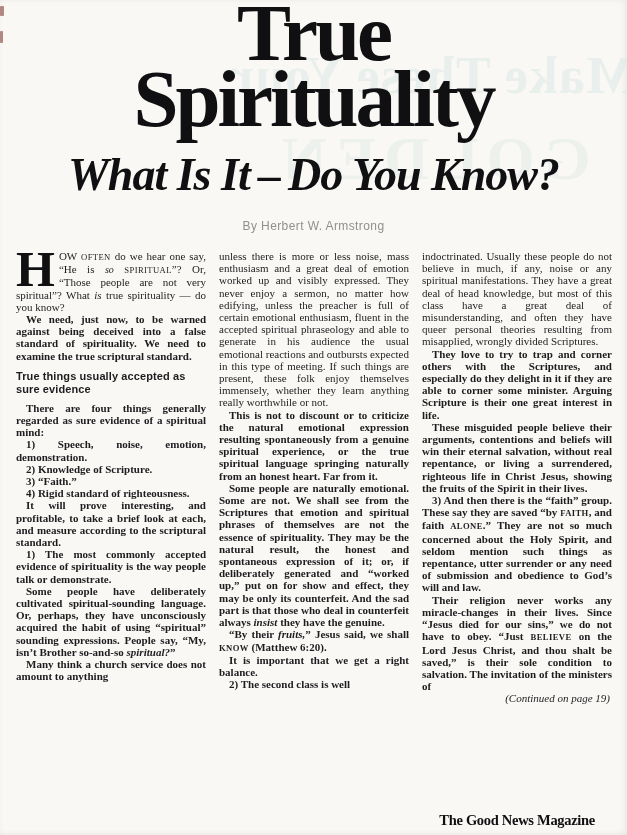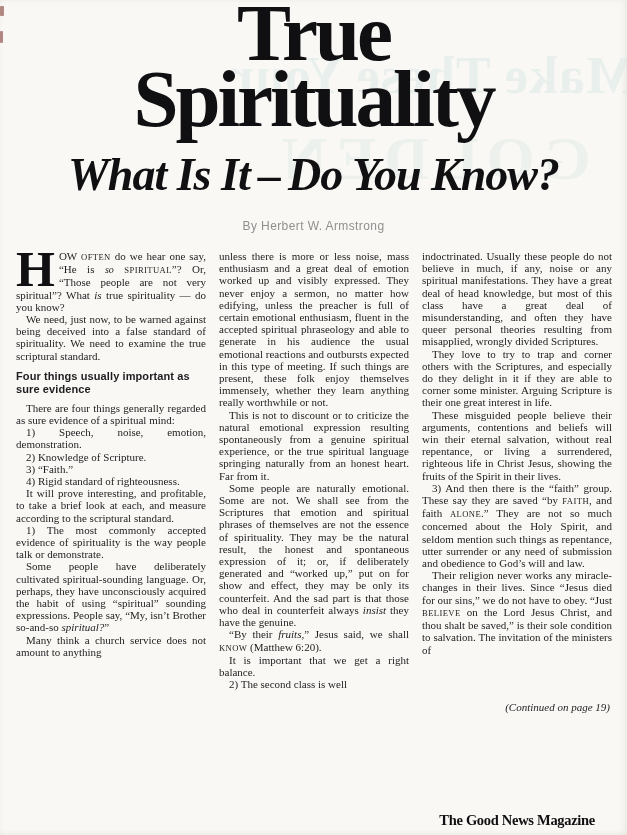--- a/index.html
+++ b/index.html
@@ -37,31 +37,31 @@
   .byline{
     margin-top:18px; font-family:"Liberation Sans", sans-serif;
     font-size:12px; color:var(--byline-gray); letter-spacing:.4px;
   }
   .cols{
     position:relative; z-index:1; display:flex; gap:13px;
     padding:17px 15px 0 16px;
   }
   .col{width:190px; font-size:11px; line-height:12.2px;}
   .para{text-align:justify;}
-  .ind{text-indent:10px;}
+  .ind{text-indent:10px;font-weight:bold;}
   .dcap{
     float:left; font-weight:700; font-size:50px; line-height:37px;
     height:36px; margin:1px 4px 0 0; color:#101013;
   }
   .heading{
     font-family:"Liberation Sans", sans-serif; font-weight:700;
     font-size:11px; line-height:13px; margin:8px 0 6px 0;
     text-align:left; text-indent:0; letter-spacing:.1px;
   }
-  .continued{font-style:italic; text-align:right; padding-right:2px;margin-top:45px;}
+  .continued{font-style:italic; text-align:right; padding-right:2px;}
   .sc{font-size:8.6px; letter-spacing:.4px;margin-top:10px;}
   .i{font-style:italic;}
   .isc{font-style:italic; font-size:10px;}
   .footer{
     position:absolute; top:812px; right:32px; z-index:1;
     font-weight:700; font-size:14.5px; letter-spacing:-.3px; color:#101013;text-align:center;
   }
 </style>
 </head>
 <body>
@@ -82,21 +82,21 @@
       <span class="t2">Spirituality</span>
     </h1>
     <div class="subtitle">What Is It – Do You Know?</div>
     <div class="byline">By Herbert W. Armstrong</div>
   </header>
 
   <main class="cols">
     <div class="col">
         <div class="para "><span class="dcap">H</span><span>OW </span><span class="sc">OFTEN</span><span> do we hear one say, “He is </span><span class="isc">so</span><span> </span><span class="sc">SPIRITUAL</span><span>”? Or, “Those people are not very spiritual”? What </span><span class="i">is</span><span> true spirituality — do you know?</span></div>
         <div class="para  ind"><span>We need, just now, to be warned against being deceived into a false standard of spirituality. We need to examine the true scriptural standard.</span></div>
-        <div class="para heading"><span>Four things usually important as sure evidence</span></div>
+        <div class="para heading"><span>True things usually accepted as sure evidence</span></div>
         <div class="para  ind"><span>There are four things generally regarded as sure evidence of a spiritual mind:</span></div>
         <div class="para  ind"><span>1) Speech, noise, emotion, demonstration.</span></div>
         <div class="para  ind"><span>2) Knowledge of Scripture.</span></div>
         <div class="para  ind"><span>3) “Faith.”</span></div>
         <div class="para  ind"><span>4) Rigid standard of righteousness.</span></div>
         <div class="para  ind"><span>It will prove interesting, and profitable, to take a brief look at each, and measure according to the scriptural standard.</span></div>
         <div class="para  ind"><span>1) The most commonly accepted evidence of spirituality is the way people talk or demonstrate.</span></div>
         <div class="para  ind"><span>Some people have deliberately cultivated spiritual-sounding language. Or, perhaps, they have unconsciously acquired the habit of using “spiritual” sounding expressions. People say, “My, isn’t Brother so-and-so </span><span class="i">spiritual?</span><span>”</span></div>
         <div class="para  ind"><span>Many think a church service does not amount to anything</span></div>
       </div>

